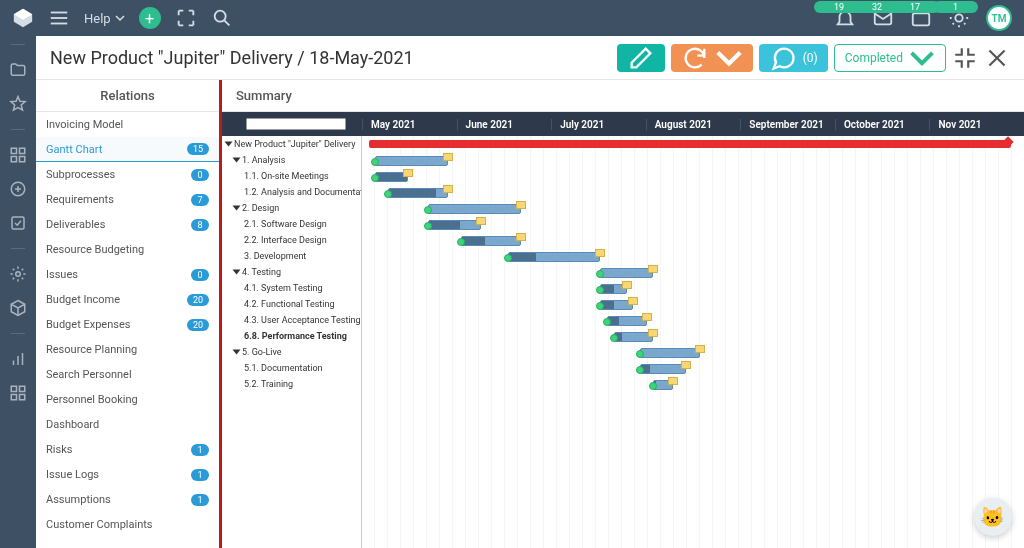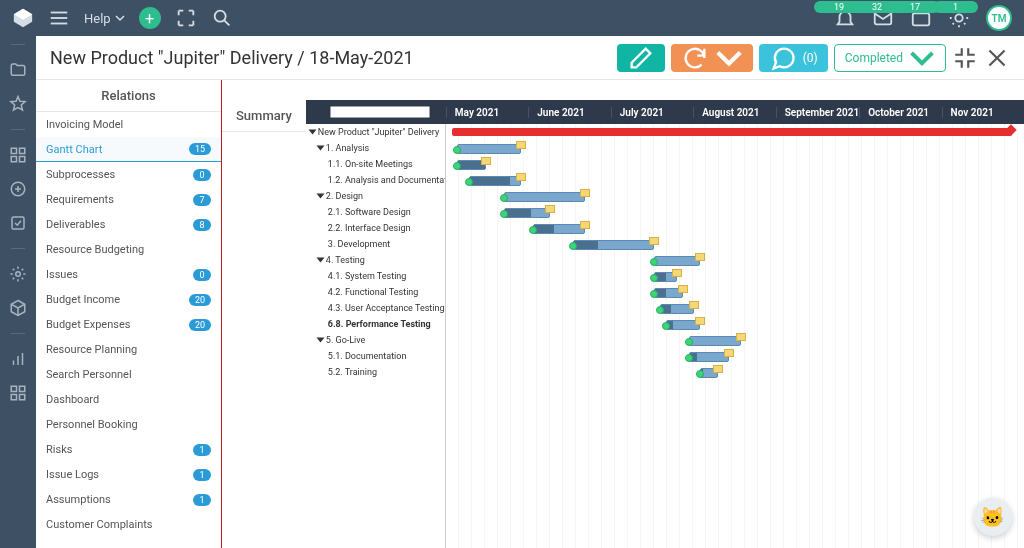--- a/index.html
+++ b/index.html
@@ -20,27 +20,27 @@
 .pagebar { height: 44px; border-bottom: 1px solid #e4e7eb; display: flex; align-items: center; padding: 0 14px; gap: 8px; }
 .pagetitle { font-size: 18px; font-weight: 400; color: #333; }
 .pagebar-right { margin-left: auto; display: flex; align-items: center; gap: 6px; }
 .btn { height: 28px; border-radius: 4px; display: flex; align-items: center; padding: 0 10px; font-size: 12px; cursor: pointer; gap: 6px; }
 .btn-teal { background: #11b5a4; color: #fff; }
 .btn-orange { background: #f29154; color: #fff; }
 .btn-cyan { background: #3bc3db; color: #fff; }
 .btn-outline { border: 1px solid #2dbd8e; color: #2dbd8e; background: #fff; }
 .btn-icon { width: 26px; height: 26px; display: flex; align-items: center; justify-content: center; cursor: pointer; color: #555; }
 .body { flex: 1; display: flex; overflow: hidden; }
-.sidebar { width: 186px; border-right: 1px solid #b91c1c; display: flex; flex-direction: column; background: #fff; }
+.sidebar { width: 186px; border-right: 3px solid #b91c1c; display: flex; flex-direction: column; background: #fff; }
 .sidebar-title { height: 32px; display: flex; align-items: center; justify-content: center; font-size: 13px; font-weight: 500; color: #555; border-bottom: 1px solid #e4e7eb; }
 .sidebar-list { flex: 1; overflow-y: auto; }
 .sidebar-item { height: 25px; display: flex; align-items: center; padding: 0 10px; font-size: 11px; color: #555; cursor: pointer; justify-content: space-between; }
 .sidebar-item.active { color: #2b9bd8; border-bottom: 1px solid #2b9bd8; background: #f7fafc; }
 .pill { background: #2b9bd8; color: #fff; font-size: 9px; border-radius: 9px; padding: 1px 6px; min-width: 18px; text-align: center; }
-.content { flex: 1; display: flex; flex-direction: row; overflow: hidden; margin-top: 20px; }
+.content { flex: 1; display: flex; flex-direction: column; overflow: hidden; }
 .content-tab { height: 32px; border-bottom: 1px solid #e4e7eb; display: flex; align-items: center; padding: 0 14px; font-size: 13px; font-weight: 500; color: #555; }
 .gantt { flex: 1; display: flex; overflow: hidden; }
 .gantt-header-row { height: 24px; background: #2e3a4b; color: #fff; display: flex; align-items: center; font-size: 10px; font-weight: 600; }
 .gantt-task-hdr { width: 140px; display: flex; align-items: center; padding-left: 8px; }
 .gantt-months { flex: 1; display: flex; }
 .gantt-month { flex: 1; border-left: 1px solid #455467; display: flex; align-items: center; justify-content: flex-start; padding-left: 8px; white-space: nowrap; }
 .gantt-body { display: flex; }
 .task-list { width: 140px; border-right: 1px solid #ccc; }
 .task-row { height: 16px; display: flex; align-items: center; font-size: 9px; color: #333; padding-left: 4px; white-space: nowrap; overflow: hidden; text-overflow: ellipsis; }
 .task-row.l0 { padding-left: 4px; font-weight: 400; }
@@ -275,24 +275,24 @@
             <span>Budget Expenses</span>
             <span class="pill">20</span>
           </div>
           <div class="sidebar-item">
             <span>Resource Planning</span>
           </div>
           <div class="sidebar-item">
             <span>Search Personnel</span>
           </div>
           <div class="sidebar-item">
+            <span>Personnel Booking</span>
+          </div>
+          <div class="sidebar-item">
             <span>Dashboard</span>
-          </div>
-          <div class="sidebar-item">
-            <span>Personnel Booking</span>
           </div>
           <div class="sidebar-item">
             <span>Risks</span>
             <span class="pill">1</span>
           </div>
           <div class="sidebar-item">
             <span>Issue Logs</span>
             <span class="pill">1</span>
           </div>
           <div class="sidebar-item">

